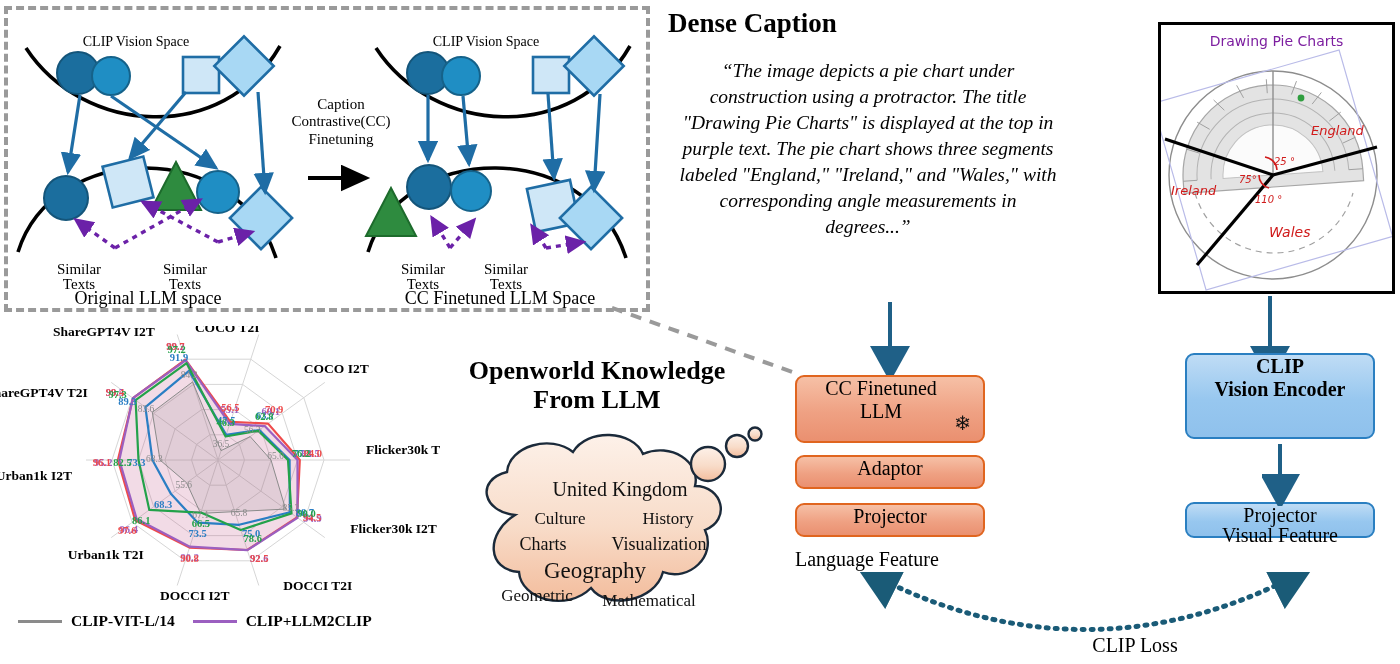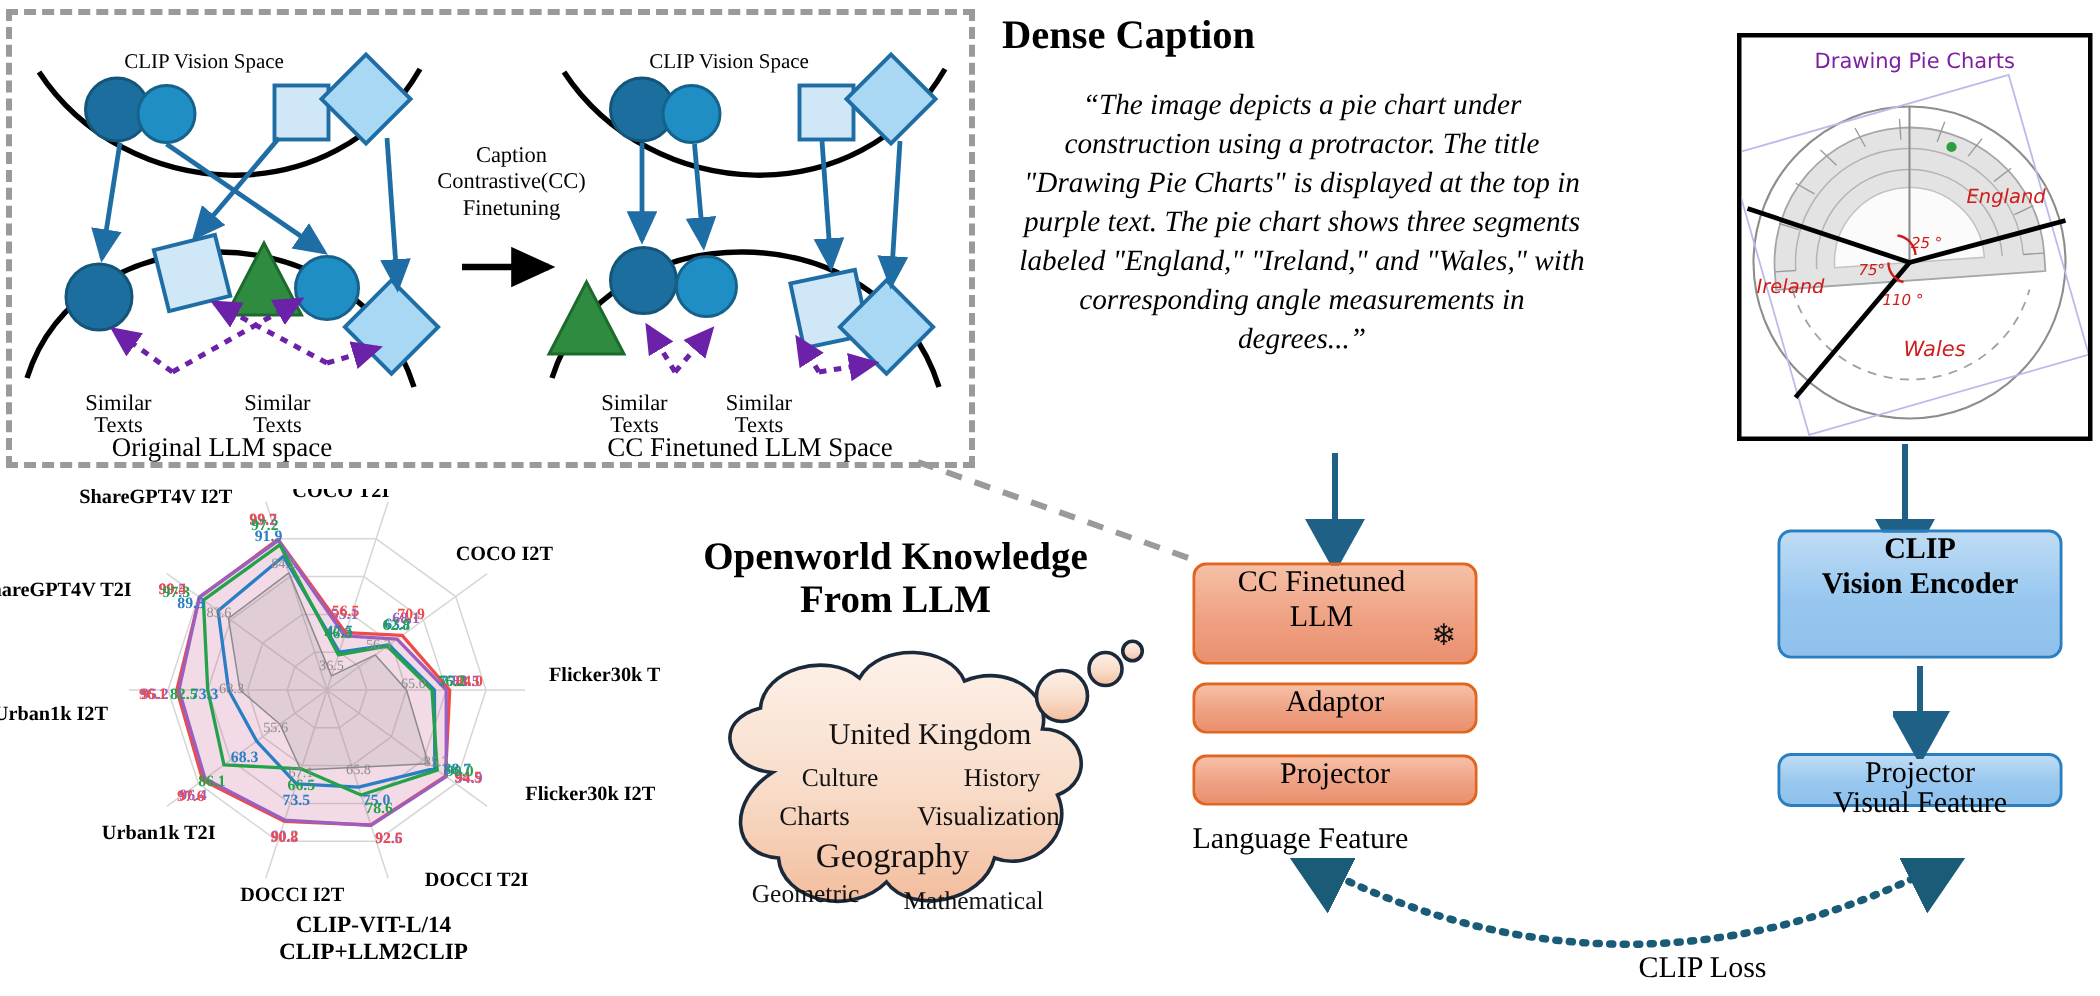--- a/index.html
+++ b/index.html
@@ -35,21 +35,21 @@
     border:3px solid #000;background:#fff;box-sizing:border-box;overflow:hidden;
   }
   #pie-photo-title{
     position:absolute;left:0;right:0;top:8px;text-align:center;
     font-family:"DejaVu Sans",sans-serif;font-size:14px;color:#7d1fa0;
   }
 
   
   #radar{left:0px;top:326px;width:440px;height:280px;}
   #legend{left:18px;top:608px;width:480px;height:52px;}
-  .lg-row{display:flex;align-items:center;height:26px;flex-direction:column;}
+  .lg-row{display:flex;align-items:center;height:26px;}
   .lg-line{width:44px;height:3px;margin-right:9px;}
   .lg-label{font-size:15.5px;font-weight:bold;color:#000;margin-right:18px;white-space:nowrap;}
 
   
   #ow-title{
     left:432px;top:356px;width:330px;text-align:center;
     font-size:26px;font-weight:bold;color:#000;line-height:1.12;
   }
   #cloud{left:455px;top:420px;width:310px;height:200px;}
 

